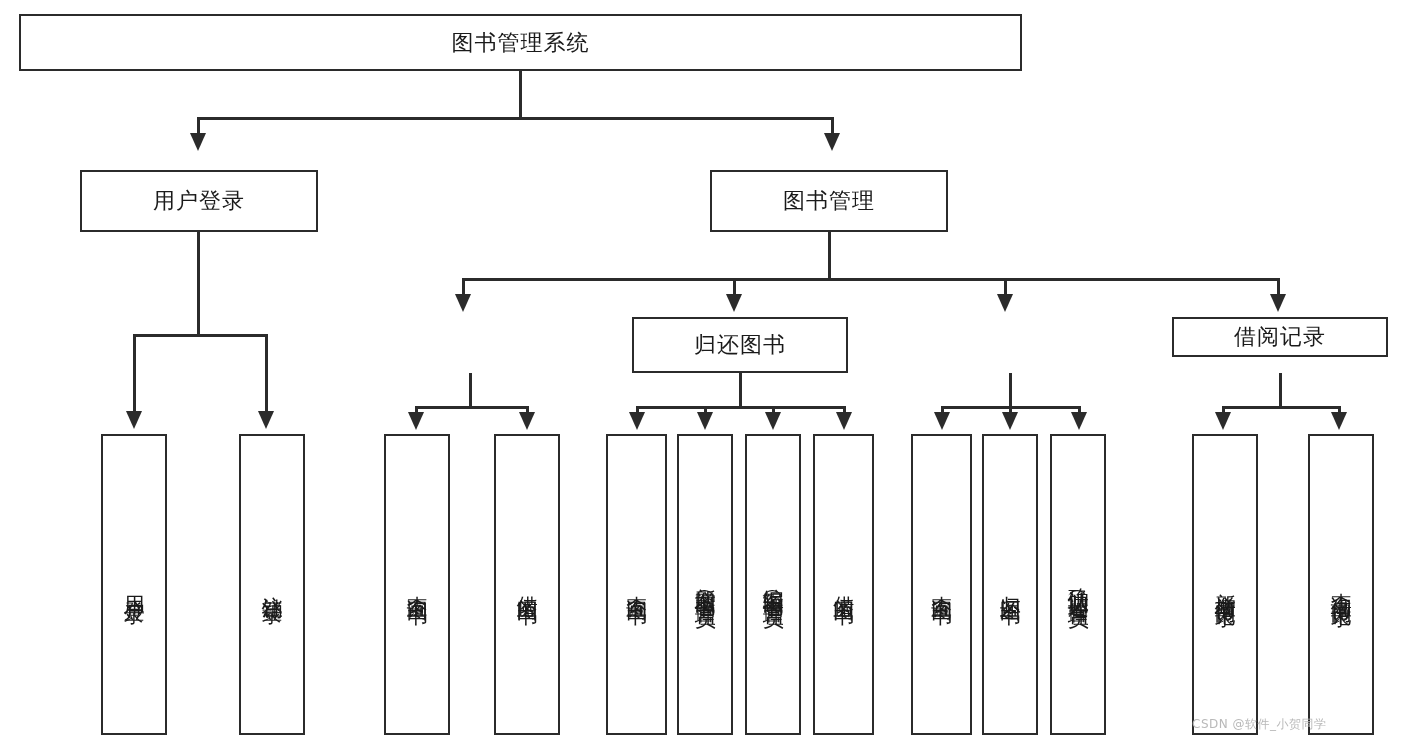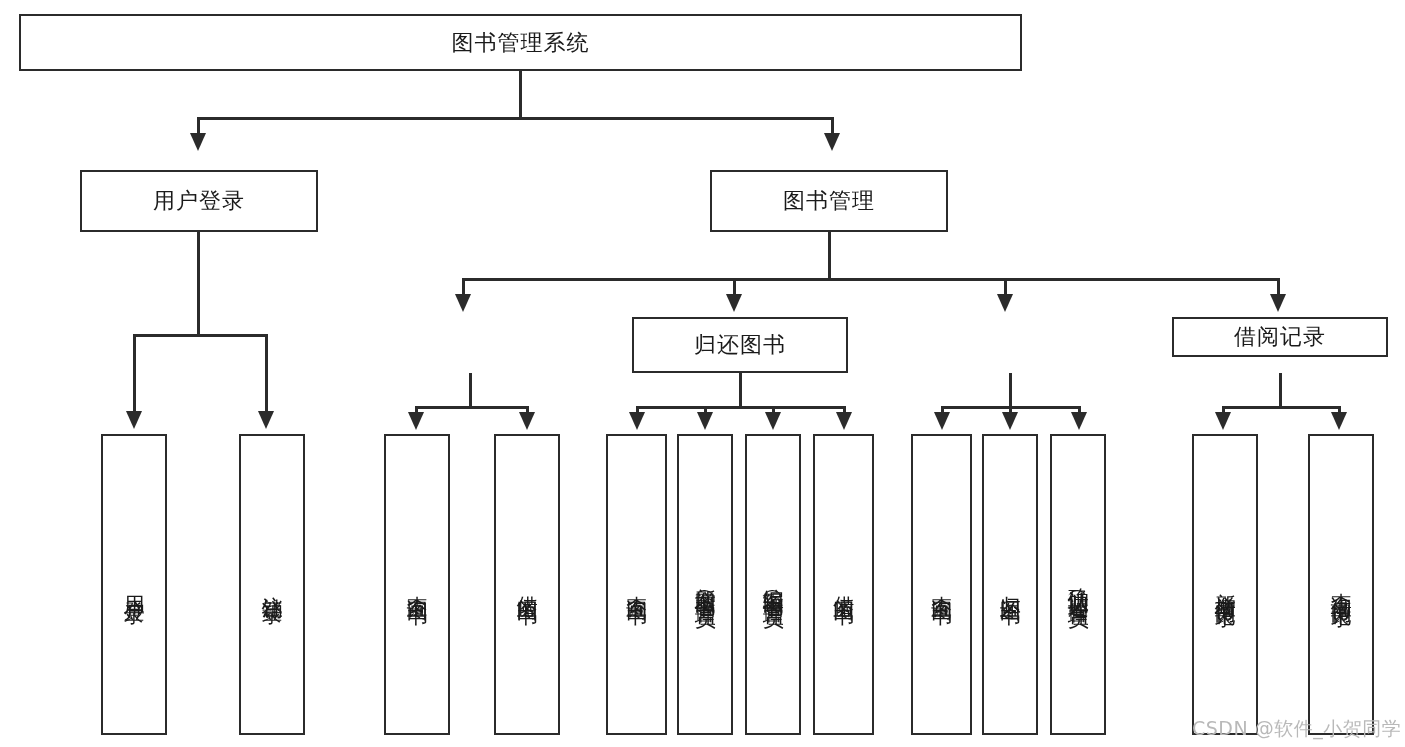--- a/index.html
+++ b/index.html
@@ -57,21 +57,21 @@
     width: 0;
     height: 0;
     border-left: 8px solid transparent;
     border-right: 8px solid transparent;
     border-top: 18px solid #2b2b2b;
   }
   
   .watermark {
     position: absolute;
     color: #b9b9b9;
-    font-size: 19px;
+    font-size: 12px;
     white-space: nowrap;
     letter-spacing: 0.5px;
     pointer-events: none;
   }
 </style>
 </head>
 <body>
 
 <div id="canvas">
 

